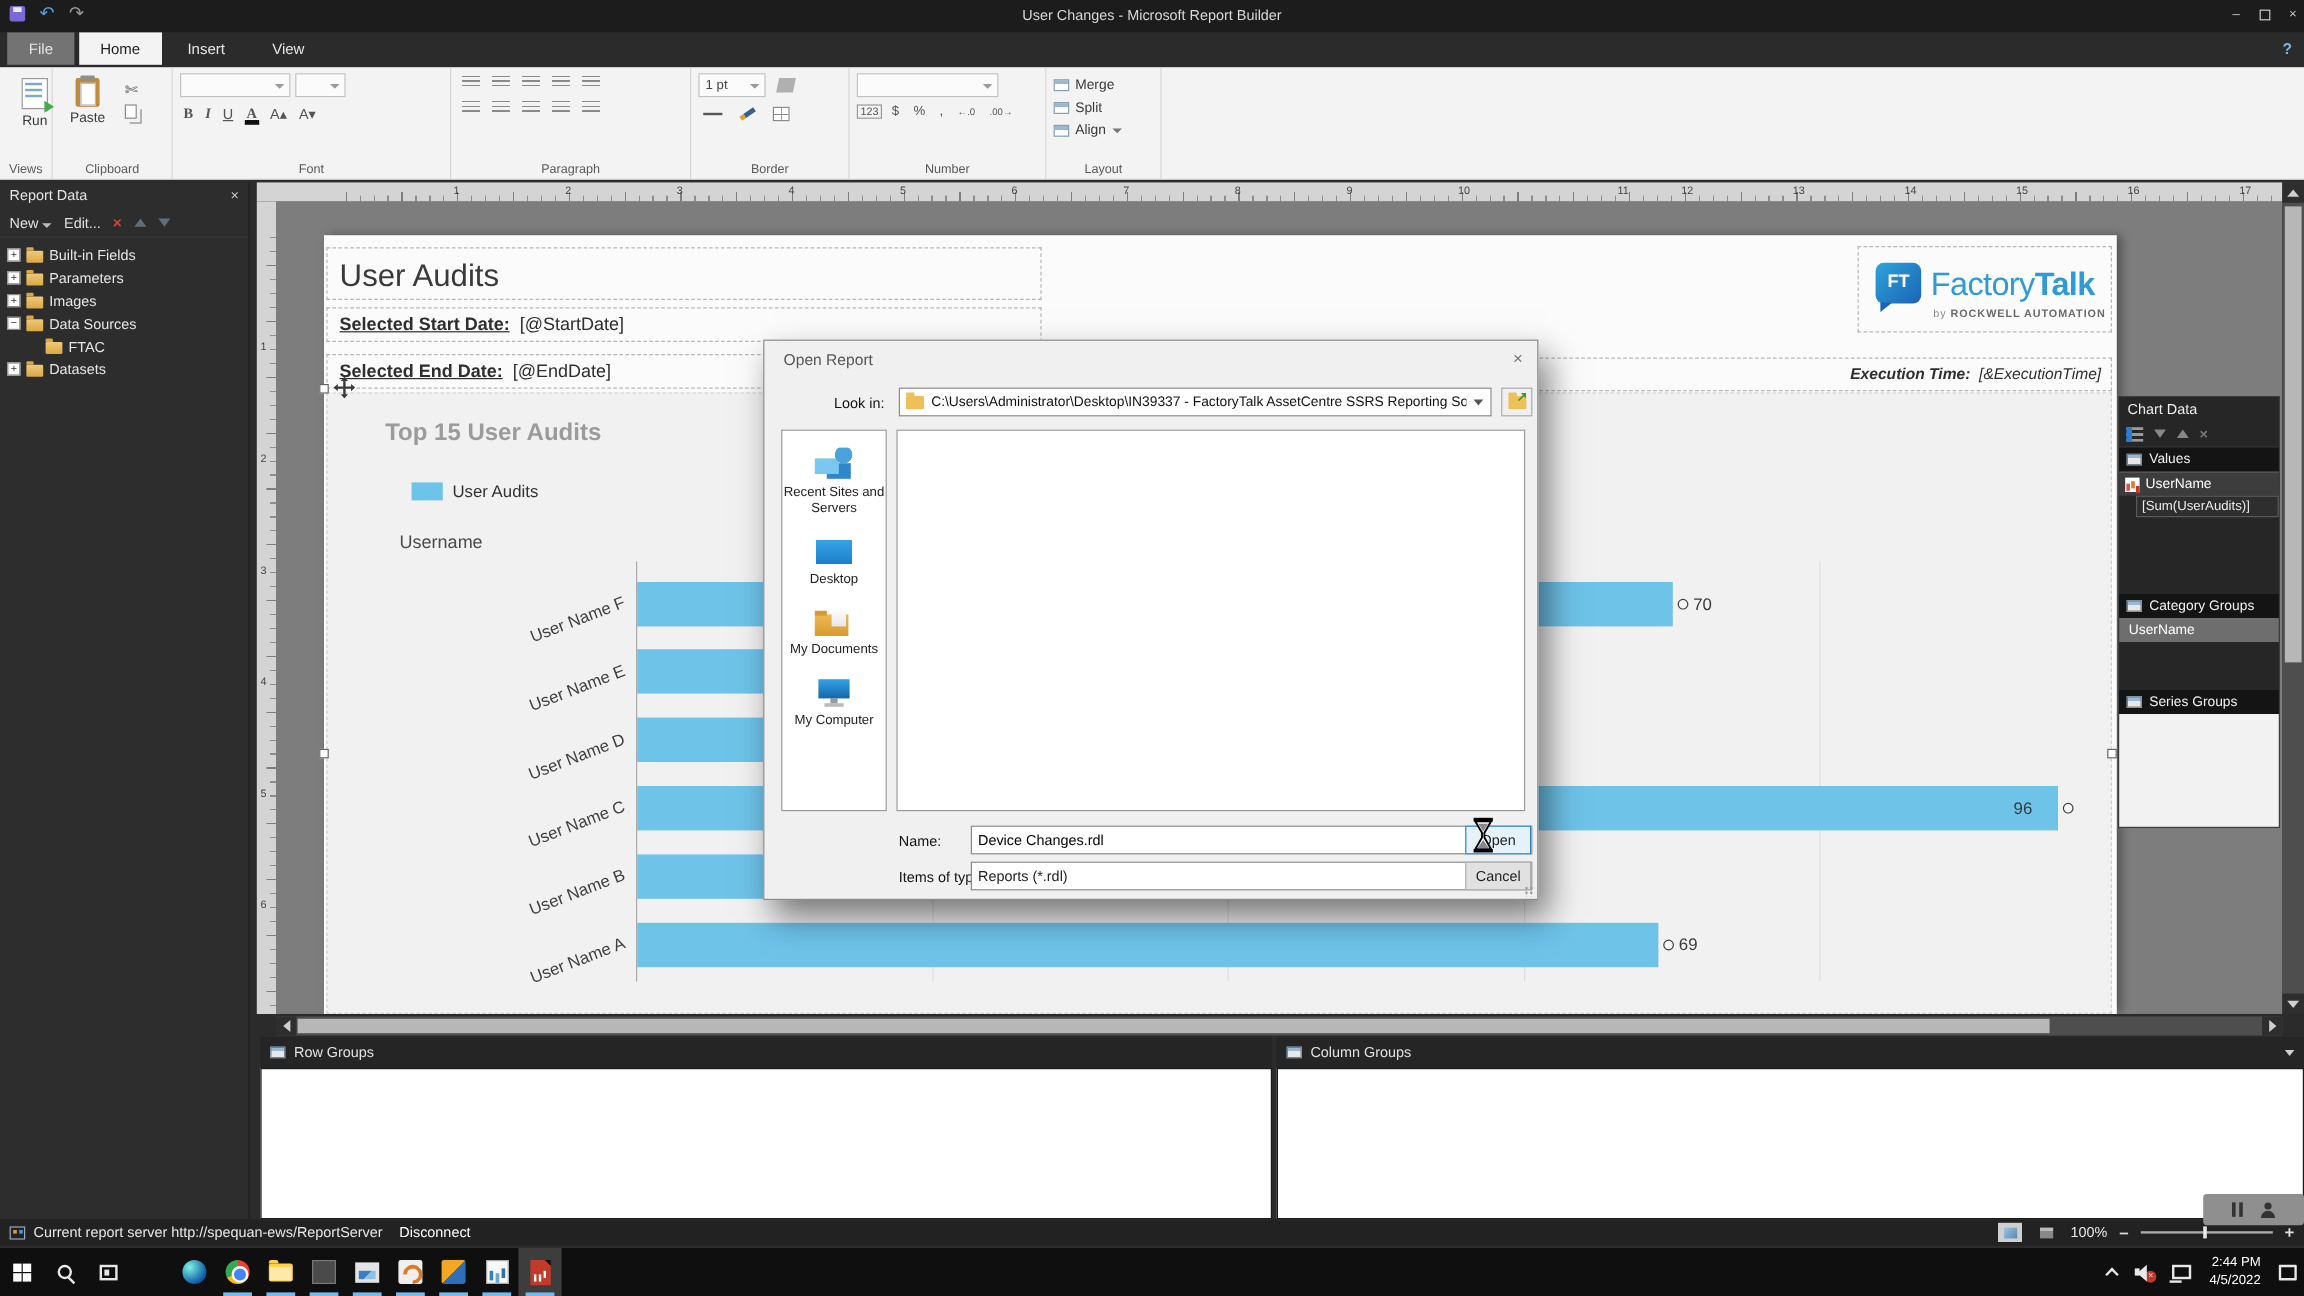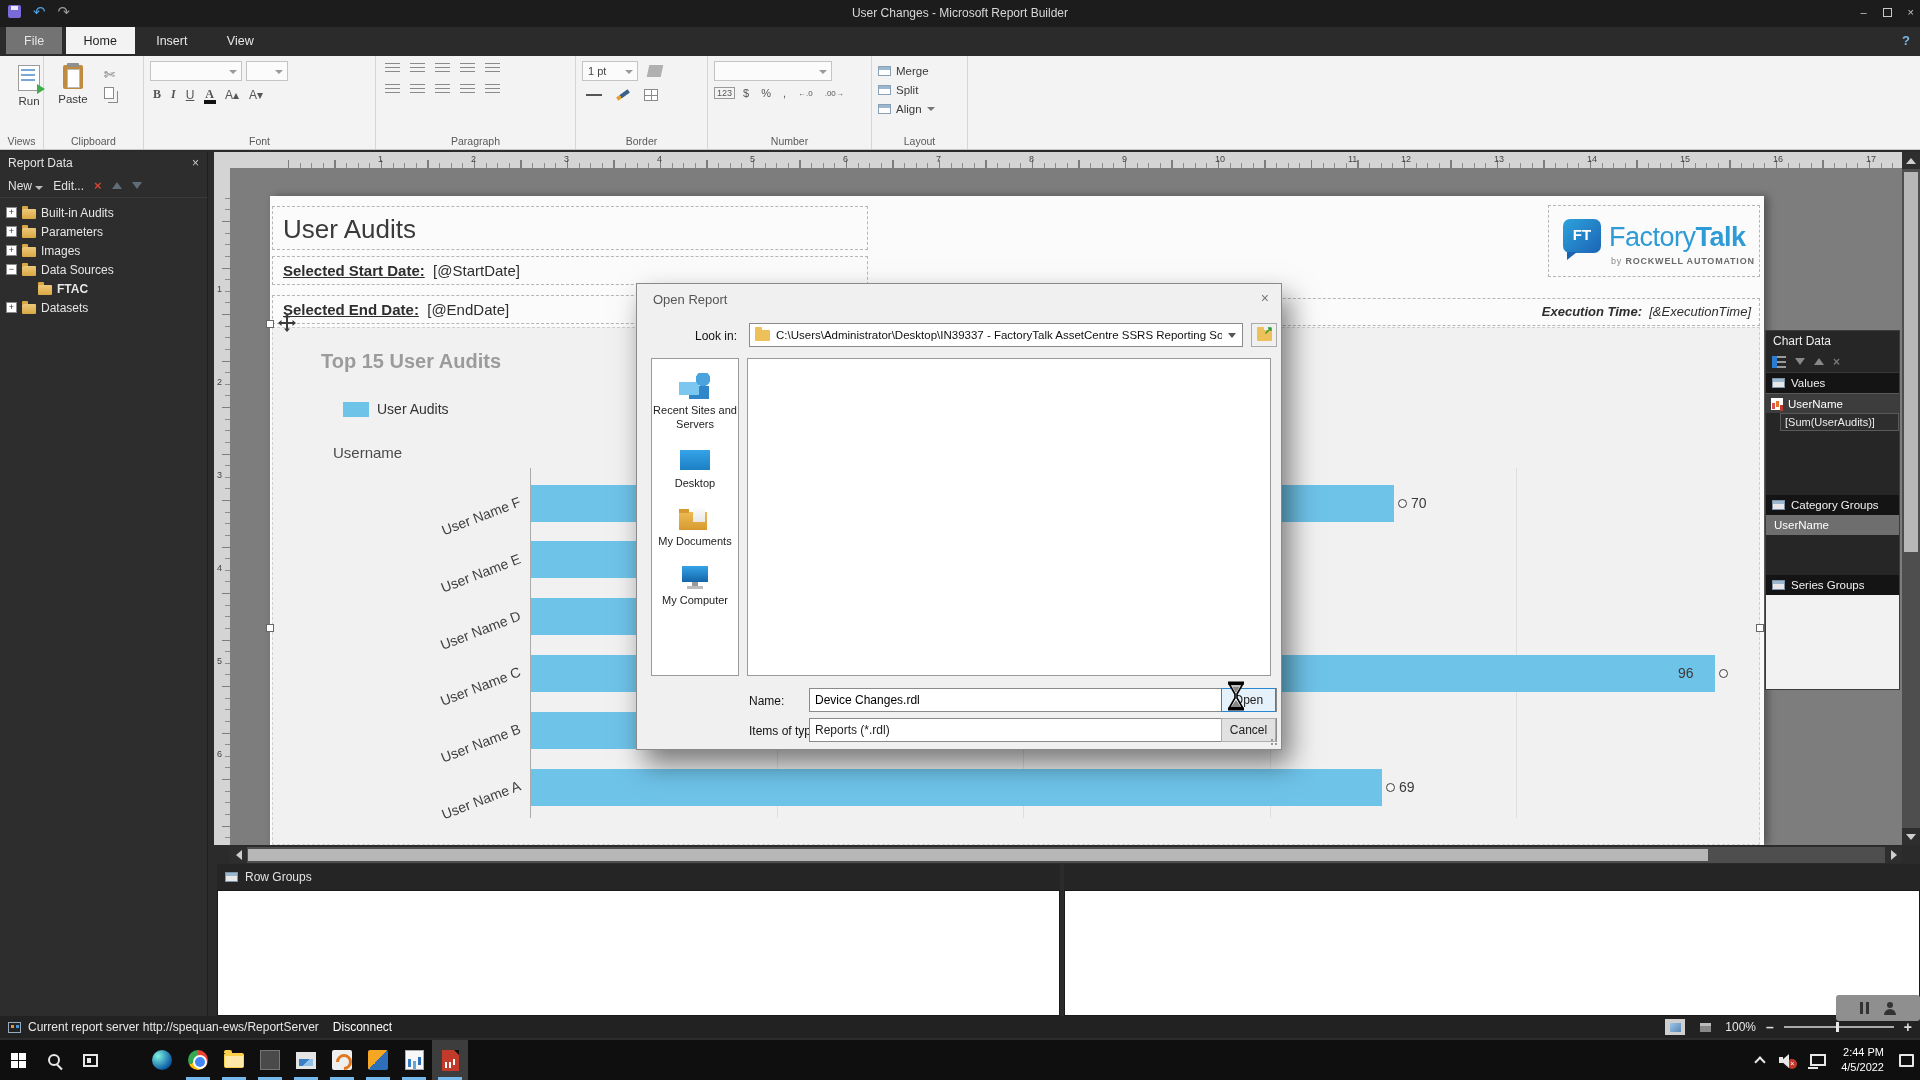--- a/index.html
+++ b/index.html
@@ -353,41 +353,41 @@
       <span><span>New</span> <span class="caret" style="border-top-color:#bbb"></span></span>
       <span>Edit...</span>
       <span class="redx">×</span>
       <span class="tri-up"></span>
       <span class="tri-dn"></span>
     </div>
     <div id="rdtree" style="padding-top:5px">
         <div class="trow" style="padding-left: 6px;">
           <div class="expander">+</div>
           <div class="folder"></div>
-          <div style="white-space: nowrap;">Built-in Audits</div>
+          <div style="white-space: nowrap;">Built-in Fields</div>
         </div>
         <div class="trow" style="padding-left: 6px;">
           <div class="expander">+</div>
           <div class="folder"></div>
           <div style="white-space: nowrap;">Parameters</div>
         </div>
         <div class="trow" style="padding-left: 6px;">
           <div class="expander">+</div>
           <div class="folder"></div>
           <div style="white-space: nowrap;">Images</div>
         </div>
         <div class="trow" style="padding-left: 6px;">
           <div class="expander">−</div>
           <div class="folder"></div>
           <div style="white-space: nowrap;">Data Sources</div>
         </div>
         <div class="trow" style="padding-left: 22px;">
           <div class="expsp"></div>
           <div class="folder"></div>
-          <div style="white-space: nowrap; font-weight: bold;">FTAC</div>
+          <div style="white-space: nowrap;">FTAC</div>
         </div>
         <div class="trow" style="padding-left: 6px;">
           <div class="expander">+</div>
           <div class="folder"></div>
           <div style="white-space: nowrap;">Datasets</div>
         </div>
       </div>
   </div>
 
   <div id="corner" class="ab"></div>
@@ -522,20 +522,25 @@
   </div>
 
   <div id="rowgroups" class="ab gpanel">
     <div class="gp-header">
         <span class="tbl-ic2"></span>
         <span>Row Groups</span>
       </div>
     <div class="gp-body"></div>
   </div>
   <div id="colgroups" class="ab gpanel">
+    <div class="gp-header">
+        <span class="tbl-ic2"></span>
+        <span>Column Groups</span>
+        <span class="gp-chev"></span>
+      </div>
     <div class="gp-body"></div>
   </div>
 </div>
 
 <div id="statusbar" class="ab">
   <span class="sb-ic"></span>
   <span>Current report server http://spequan-ews/ReportServer</span>
   <span id="sb-link">Disconnect</span>
   <div class="sb-right">
     <span class="sbtn on">

